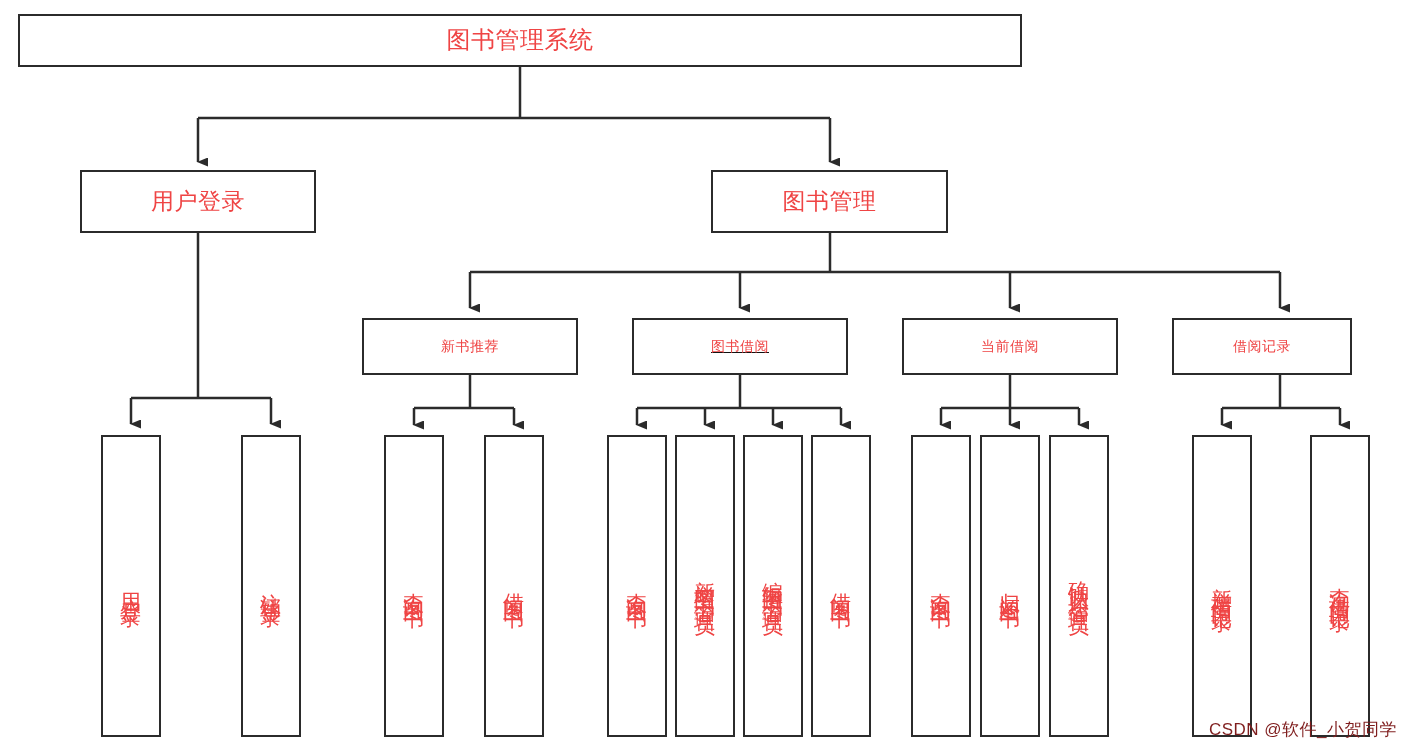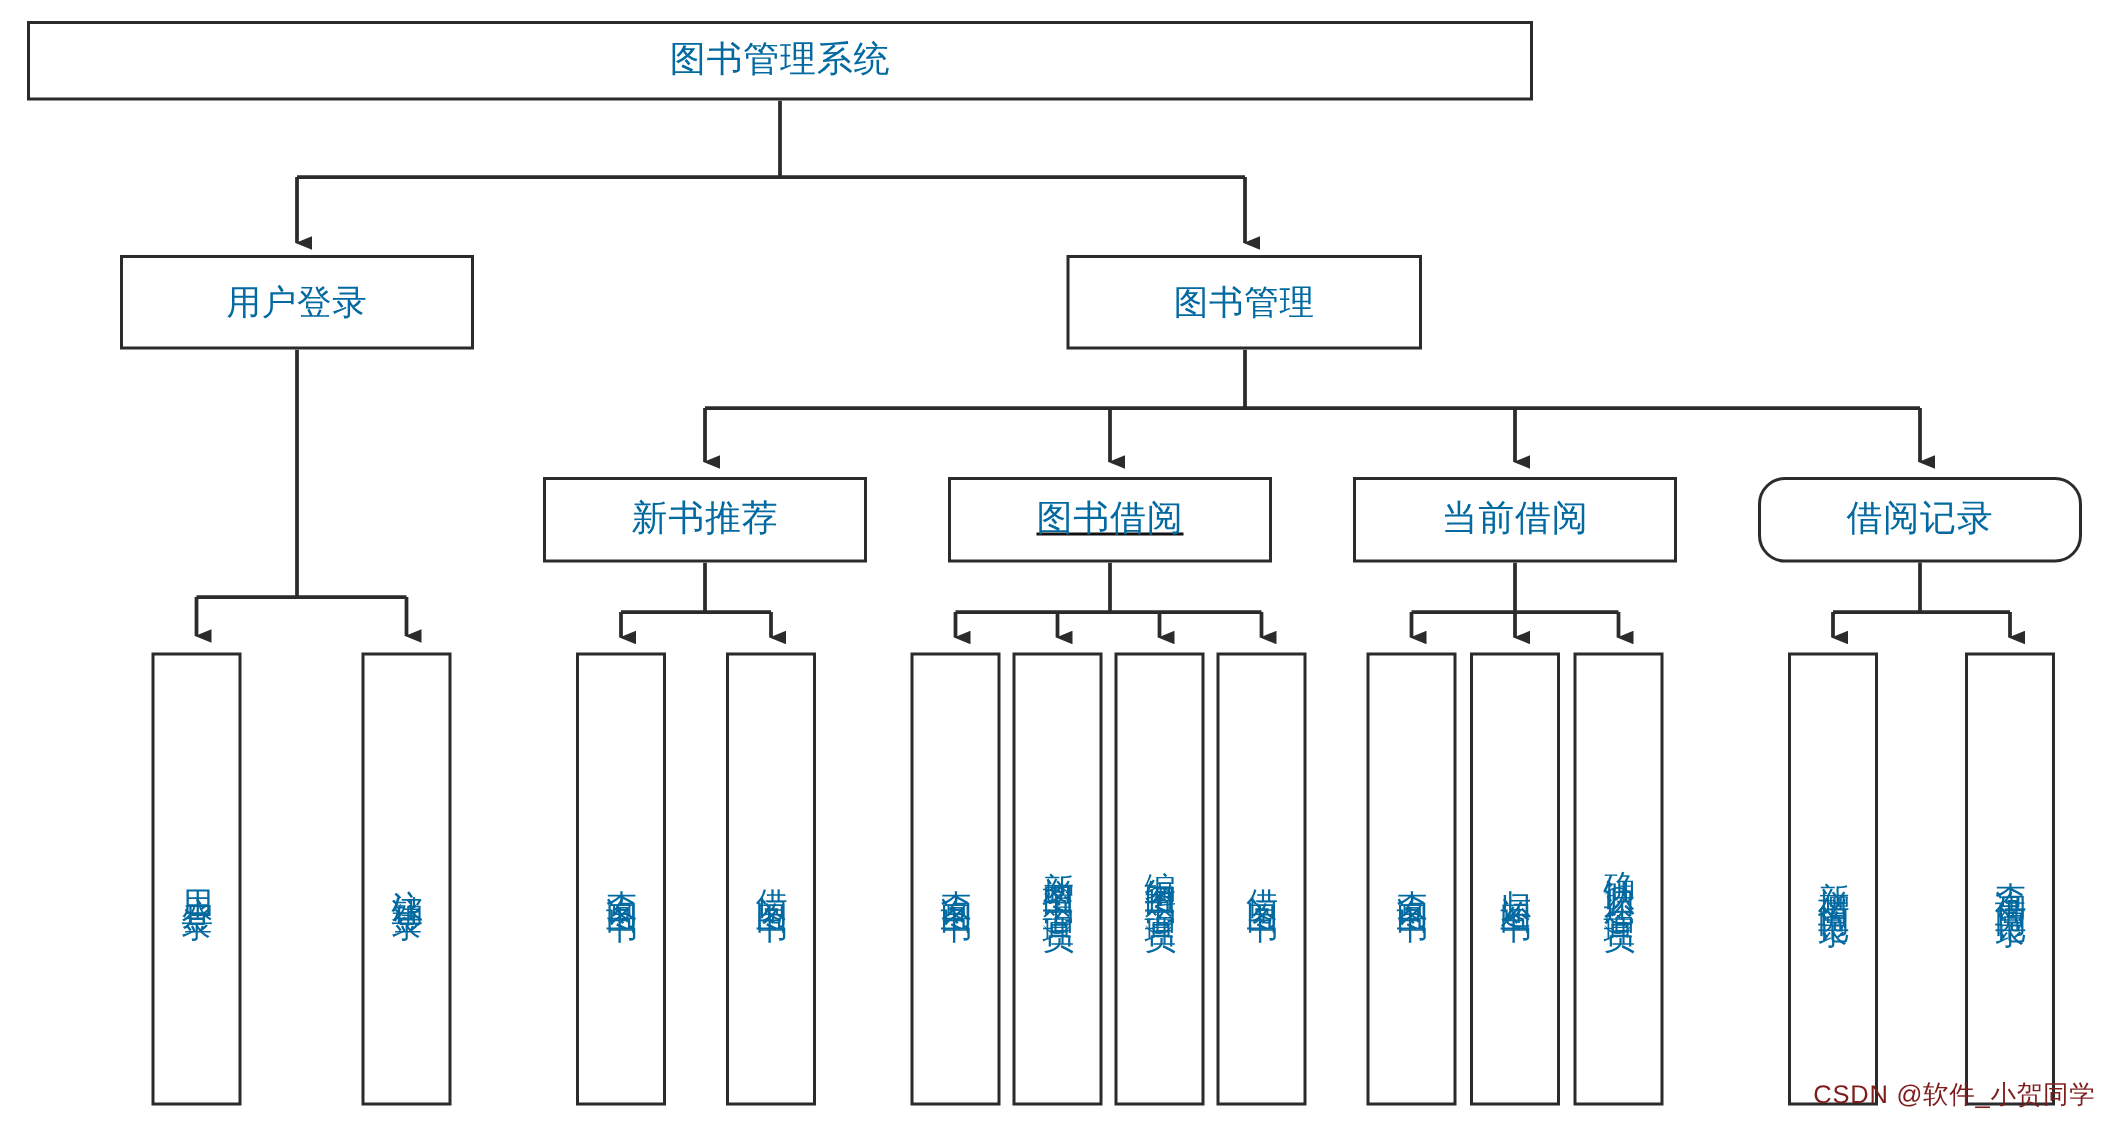--- a/index.html
+++ b/index.html
@@ -30,30 +30,30 @@
     position: absolute;
     box-sizing: border-box;
     background: #ffffff;
     border: 2px solid #2b2b2b;
     display: flex;
     align-items: center;
     justify-content: center;
     text-align: center;
   }
   .node .label {
-    color: #0369a1;
+    color: #ef4444;
     line-height: 1.12;
     letter-spacing: 0.5px;
   }
   
   .node.root { }
   .node.root .label { font-size: 24px; }
   
   .node.level2 .label { font-size: 23px; }
-  .node.level3 .label { font-size: 24px; }
+  .node.level3 .label { font-size: 14px; }
   
   .node.leaf {
     align-items: center;
     justify-content: center;
   }
   .node.leaf .label {
     writing-mode: vertical-rl;
     text-orientation: upright;
     font-size: 21px;
     letter-spacing: 5px;
@@ -138,21 +138,21 @@
 
   <div class="node level3" style="left:362px; top:318px; width:216px; height:57px;">
     <span class="label">新书推荐</span>
   </div>
   <div class="node level3" style="left:632px; top:318px; width:216px; height:57px;text-decoration:underline;">
     <span class="label">图书借阅</span>
   </div>
   <div class="node level3" style="left:902px; top:318px; width:216px; height:57px;">
     <span class="label">当前借阅</span>
   </div>
-  <div class="node level3" style="left:1172px; top:318px; width:216px; height:57px;border-radius:18px;">
+  <div class="node level3" style="left:1172px; top:318px; width:180px; height:57px;">
     <span class="label">借阅记录</span>
   </div>
 
   <div class="node leaf" style="left:101px; top:435px; width:60px; height:302px;">
     <span class="label">用户登录</span>
   </div>
   <div class="node leaf" style="left:241px; top:435px; width:60px; height:302px;">
     <span class="label">注销登录</span>
   </div>
 

